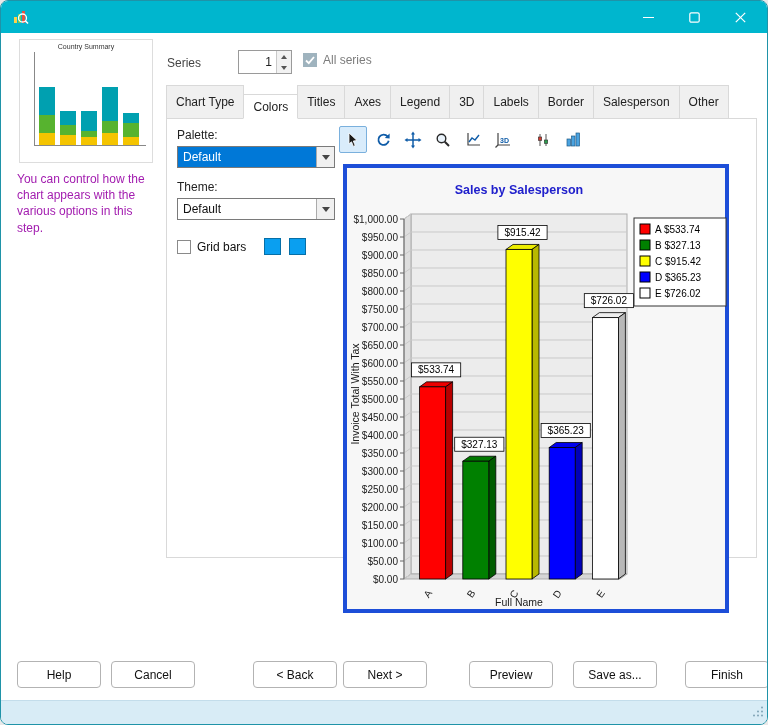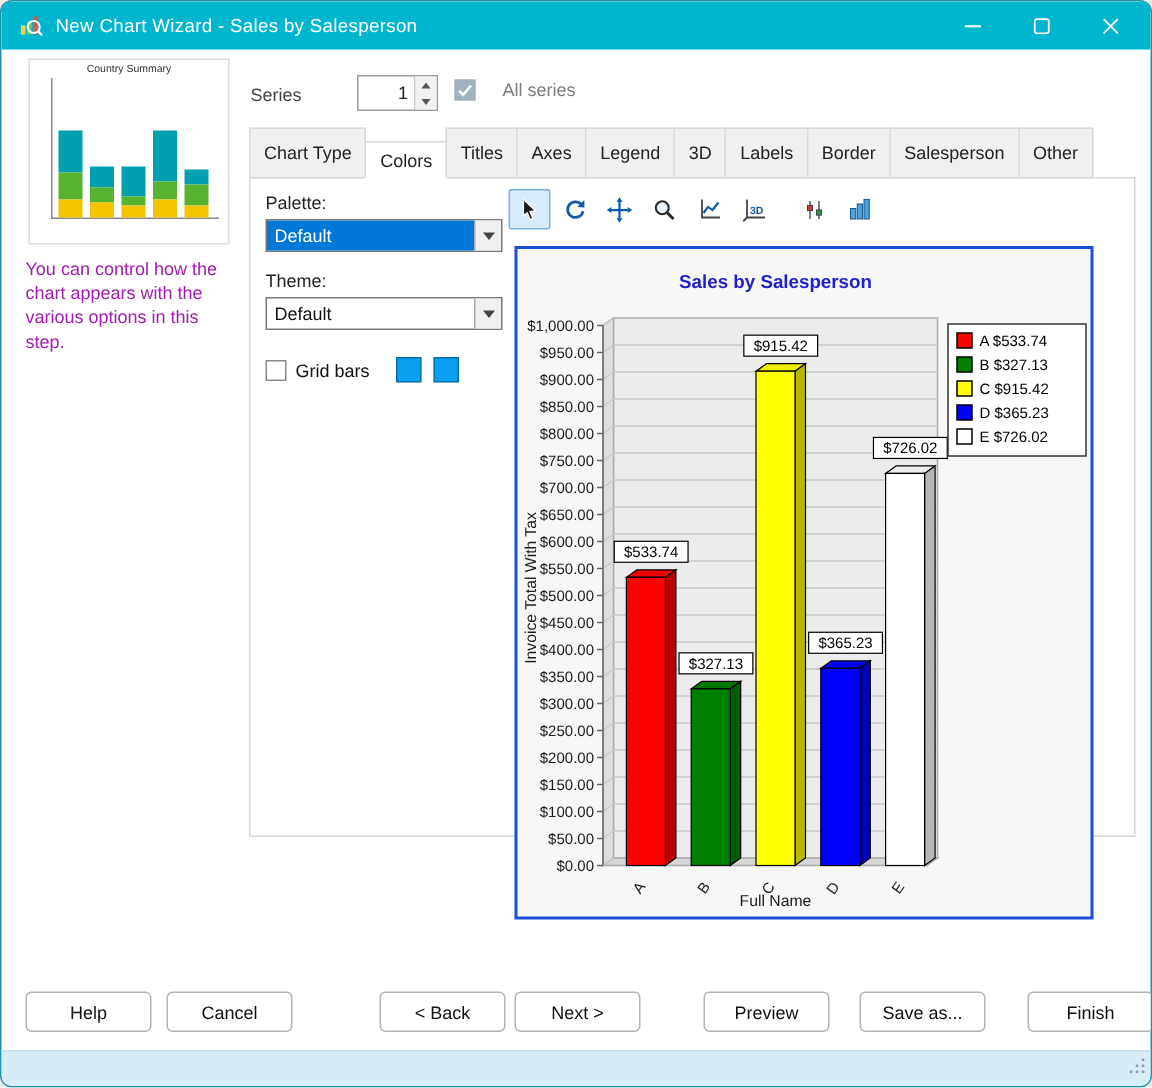--- a/index.html
+++ b/index.html
@@ -19,21 +19,21 @@
   .tbar div{width:100%}
   .description{position:absolute;left:16px;top:170px;width:142px;font-size:12px;line-height:1.35;color:#a21caf}
   
   .series-label{position:absolute;left:166px;top:55px;font-size:12px;color:#444}
   .spinbox{position:absolute;left:237px;top:49px;width:54px;height:24px;border:1px solid #9a9a9a;background:#fff;display:flex;align-items:center}
   .spin-val{flex:1;text-align:right;font-size:12px;padding-right:4px;color:#222}
   .spin-btns{width:15px;height:100%;display:flex;flex-direction:column;border-left:1px solid #c9c9c9}
   .spin-btn{flex:1;display:flex;align-items:center;justify-content:center;background:#f2f2f2;border:none;cursor:pointer}
   .caret-up{width:0;height:0;border-left:3px solid transparent;border-right:3px solid transparent;border-bottom:4px solid #555}
   .caret-down{width:0;height:0;border-left:3px solid transparent;border-right:3px solid transparent;border-top:4px solid #555}
-  .all-series{position:absolute;left:302px;top:52px;display:flex;align-items:center;gap:18px;cursor:default}
+  .all-series{position:absolute;left:302px;top:52px;display:flex;align-items:center;gap:6px;cursor:default}
   .cb{width:14px;height:14px;border:1px solid #8a8a8a;background:#fff;display:flex;align-items:center;justify-content:center}
   .cb.checked-disabled{background:#9fb3be;border-color:#9fb3be}
   .all-series span.lbl{font-size:12px;color:#7c7c7c}
   .step-combo{position:absolute;left:450px;top:48px;width:306px;height:28px;border:1px solid #8a8a8a;border-radius:3px;background:#fff;display:flex;align-items:center;padding:0 9px;font-size:12.5px;cursor:pointer}
   .step-combo .sc-val{flex:1;color:#111}
   
   .tabs{position:absolute;left:165px;top:93px;height:25px;display:flex;align-items:flex-end;z-index:3}
   .tab{height:34px;padding:0 9px;display:flex;align-items:center;font-size:12px;color:#222;background:#f0f0f0;border:1px solid #d9d9d9;margin-right:-1px;cursor:pointer;white-space:nowrap}
   .tab.active{height:25px;background:#fff;border-bottom:1px solid #fff;z-index:4}
   .tab-panel{position:absolute;left:165px;top:117px;width:591px;height:440px;background:#fff;border:1px solid #d9d9d9;z-index:1}
@@ -51,42 +51,41 @@
   .gridbars{position:absolute;left:10px;top:119px;display:flex;align-items:center}
   .gridbars .lbl{font-size:12px;color:#111;margin-left:6px}
   .swatch{width:17px;height:17px;border:1px solid rgba(0,0,0,.3);margin-left:8px;cursor:pointer}
   .swatch.first{margin-left:18px}
   
   .chart-toolbar{position:absolute;left:172px;top:7px;display:flex;align-items:center;gap:2px}
   .tool{width:28px;height:27px;border:1px solid transparent;border-radius:2px;background:transparent;display:flex;align-items:center;justify-content:center;cursor:pointer}
   .tool.selected{background:#d9ecfb;border-color:#7ab0dd}
   .tool.gap{margin-left:10px}
   
-  .chart-preview{position:absolute;left:176px;top:45px;width:386px;height:449px;background:#f7f7f7;border:2px solid #1d4ed8;cursor:default}
+  .chart-preview{position:absolute;left:176px;top:45px;width:386px;height:449px;background:#f7f7f7;border:4px solid #1d4ed8;cursor:default}
   
   .btn{position:absolute;top:660px;width:84px;height:27px;background:#fff;border:1px solid #b3b3b3;border-radius:4px;font-size:12px;font-family:inherit;color:#111;cursor:pointer}
   .statusbar{position:absolute;left:0;right:0;bottom:0;height:24px;background:#d8ecf6;border-top:1px solid #c3ddeb}
   .grip{position:absolute;right:3px;bottom:3px}
 </style>
 </head>
 <body>
 
 <div class="window">
 
   <div class="titlebar">
     <span class="app-icon">
       <svg width="16" height="16" viewBox="0 0 16 16">
         <rect x="1" y="8" width="3" height="6" fill="#ffd24a"></rect>
         <rect x="5" y="5" width="3" height="9" fill="#6fce53"></rect>
         <rect x="9" y="2" width="3" height="12" fill="#e05544"></rect>
         <circle cx="9.5" cy="9" r="4" fill="none" stroke="#fff" stroke-width="1.3"></circle>
         <line x1="12.3" y1="11.8" x2="15" y2="14.5" stroke="#fff" stroke-width="1.6"></line>
       </svg>
     </span>
-    <span class="title">New Chart Wizard - Sales by Salesperson</span>
     <div class="win-controls">
       <button class="win-btn">
         <svg width="11" height="11" viewBox="0 0 11 11">
             <line x1="0" y1="5.5" x2="11" y2="5.5" stroke="#fff" stroke-width="1.2"></line>
           </svg>
       </button>
       <button class="win-btn">
         <svg width="11" height="11" viewBox="0 0 11 11">
             <rect x="0.8" y="0.8" width="9.4" height="9.4" rx="1.5" fill="none" stroke="#fff" stroke-width="1.2"></rect>
           </svg>

